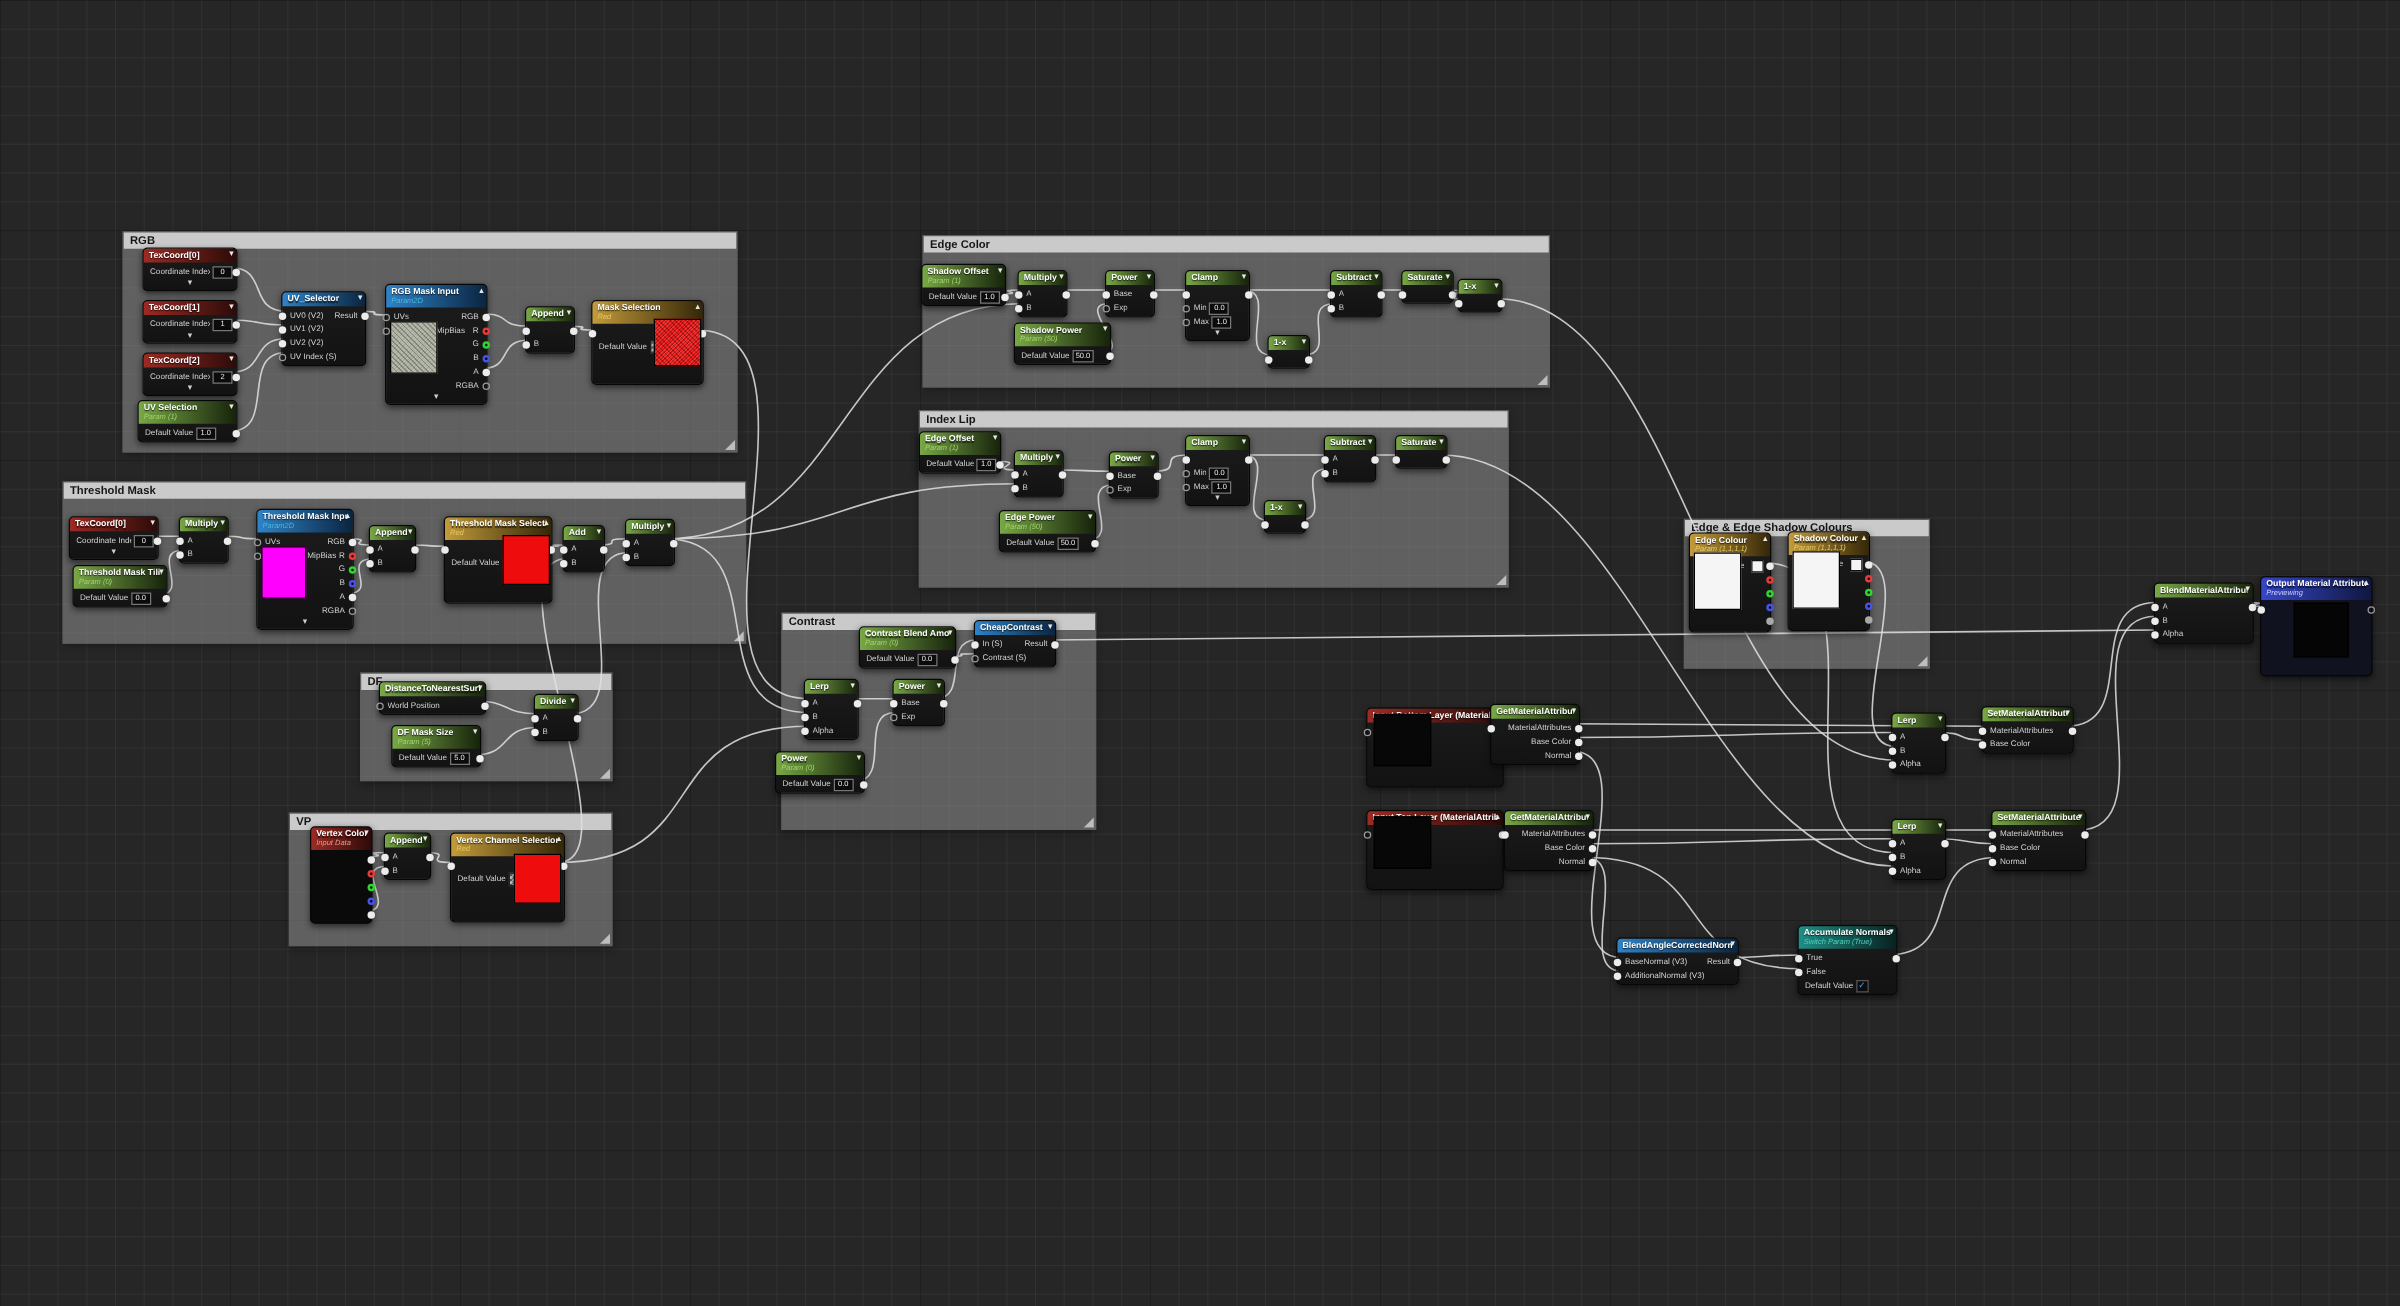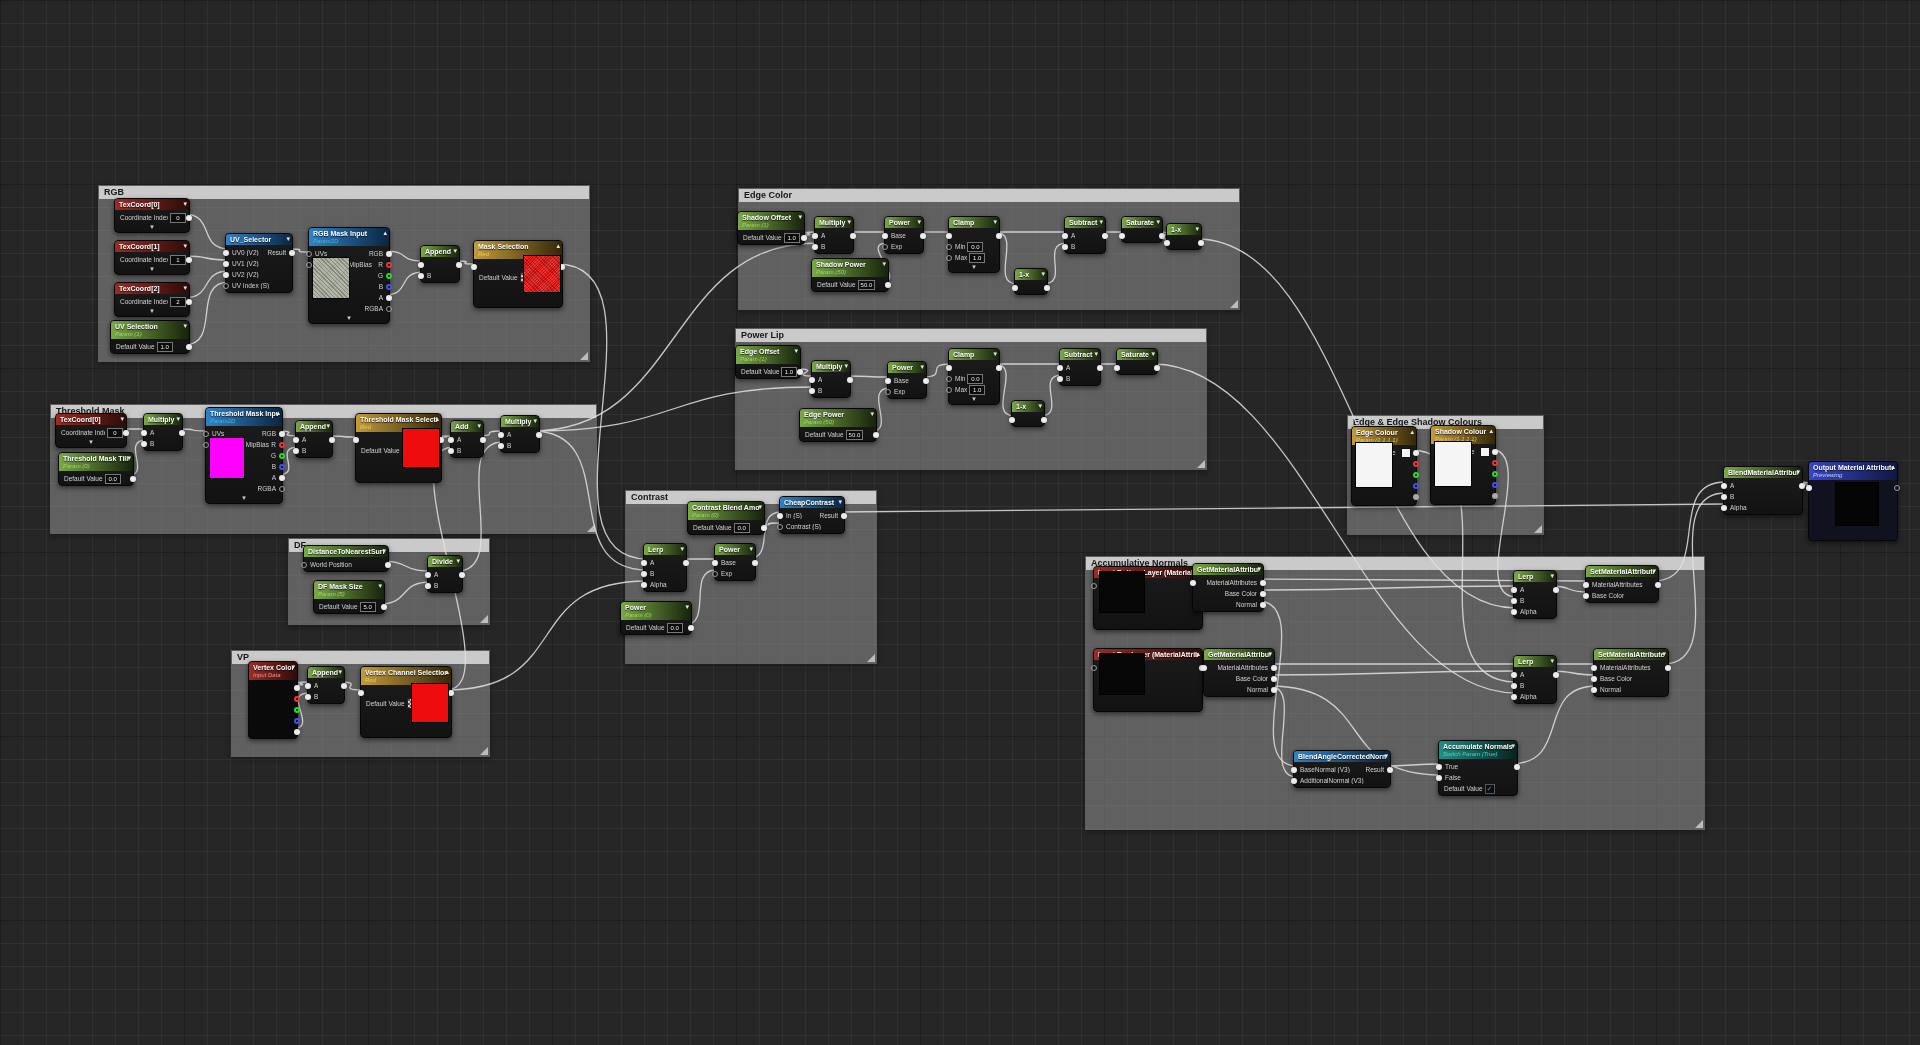--- a/index.html
+++ b/index.html
@@ -58,50 +58,46 @@
   .prev-noise{background-image:repeating-linear-gradient(45deg,rgba(0,0,0,0.25) 0 1px,transparent 1px 3px),repeating-linear-gradient(-45deg,rgba(255,255,255,0.18) 0 1px,transparent 1px 2px);}
 </style>
 </head>
 <body>
 
 <div id="graph">
     <div class="comment" style="left: 98px; top: 185px; width: 490px; height: 175px;">
       <div class="comment-title">RGB</div>
       <div class="resize-handle"></div>
     </div>
-    <div class="comment" style="left: 50px; top: 404px; width: 545px; height: 128px;">
+    <div class="comment" style="left: 50px; top: 385px; width: 545px; height: 128px;">
       <div class="comment-title">Threshold Mask</div>
       <div class="resize-handle"></div>
     </div>
     <div class="comment" style="left: 288px; top: 538px; width: 200px; height: 85px;">
       <div class="comment-title">DF</div>
       <div class="resize-handle"></div>
     </div>
     <div class="comment" style="left: 231px; top: 650px; width: 257px; height: 105px;">
       <div class="comment-title">VP</div>
       <div class="resize-handle"></div>
     </div>
     <div class="comment" style="left: 625px; top: 490px; width: 250px; height: 172px;">
       <div class="comment-title">Contrast</div>
       <div class="resize-handle"></div>
     </div>
     <div class="comment" style="left: 738px; top: 188px; width: 500px; height: 120px;">
       <div class="comment-title">Edge Color</div>
       <div class="resize-handle"></div>
     </div>
     <div class="comment" style="left: 735px; top: 328px; width: 470px; height: 140px;">
-      <div class="comment-title">Power Lip</div>
+      <div class="comment-title">Index Lip</div>
       <div class="resize-handle"></div>
     </div>
     <div class="comment" style="left: 1347px; top: 415px; width: 195px; height: 118px;">
       <div class="comment-title">Edge &amp; Edge Shadow Colours</div>
-      <div class="resize-handle"></div>
-    </div>
-    <div class="comment" style="left: 1085px; top: 556px; width: 618px; height: 272px;">
-      <div class="comment-title">Accumulative Normals</div>
       <div class="resize-handle"></div>
     </div>
     <div class="node" style="left: 114px; top: 198px; width: 74px;">
       <div class="hdr hdr-red">
         <span class="t">TexCoord[0]</span>
         <span class="caret">▾</span>
       </div>
       <div class="rows">
         <div class="row">
           <span class="lbl">Coordinate Index</span>

